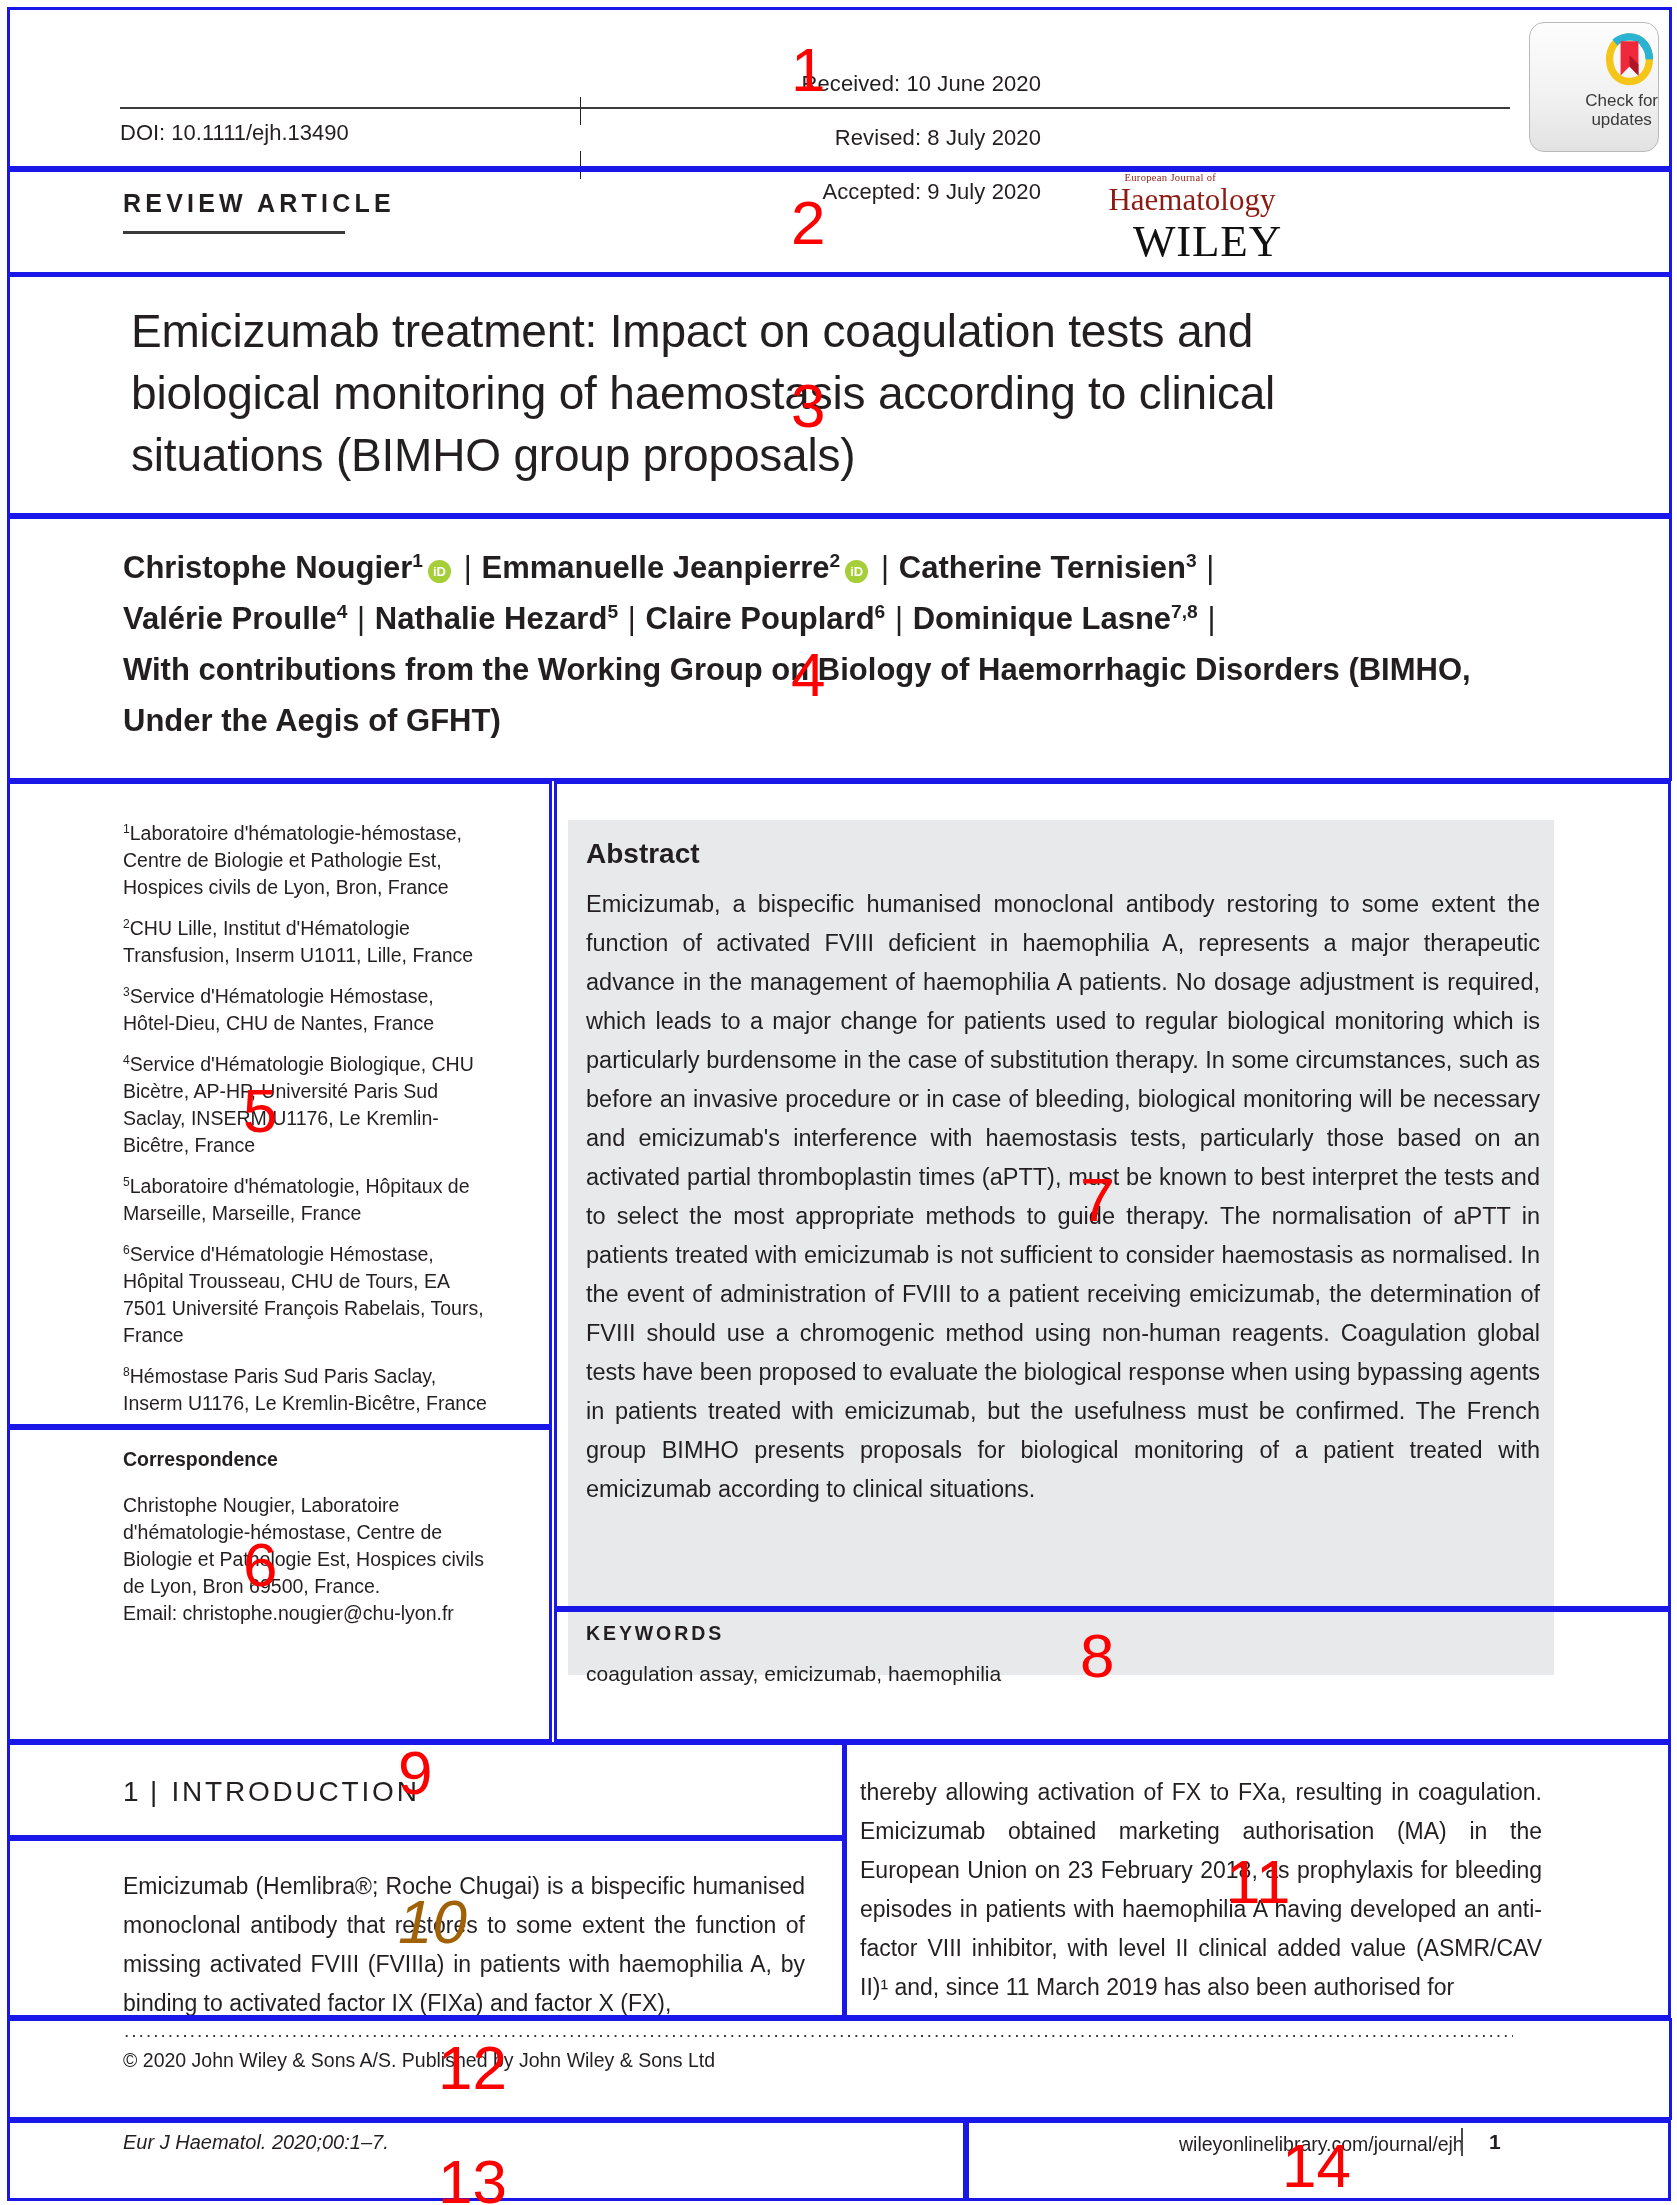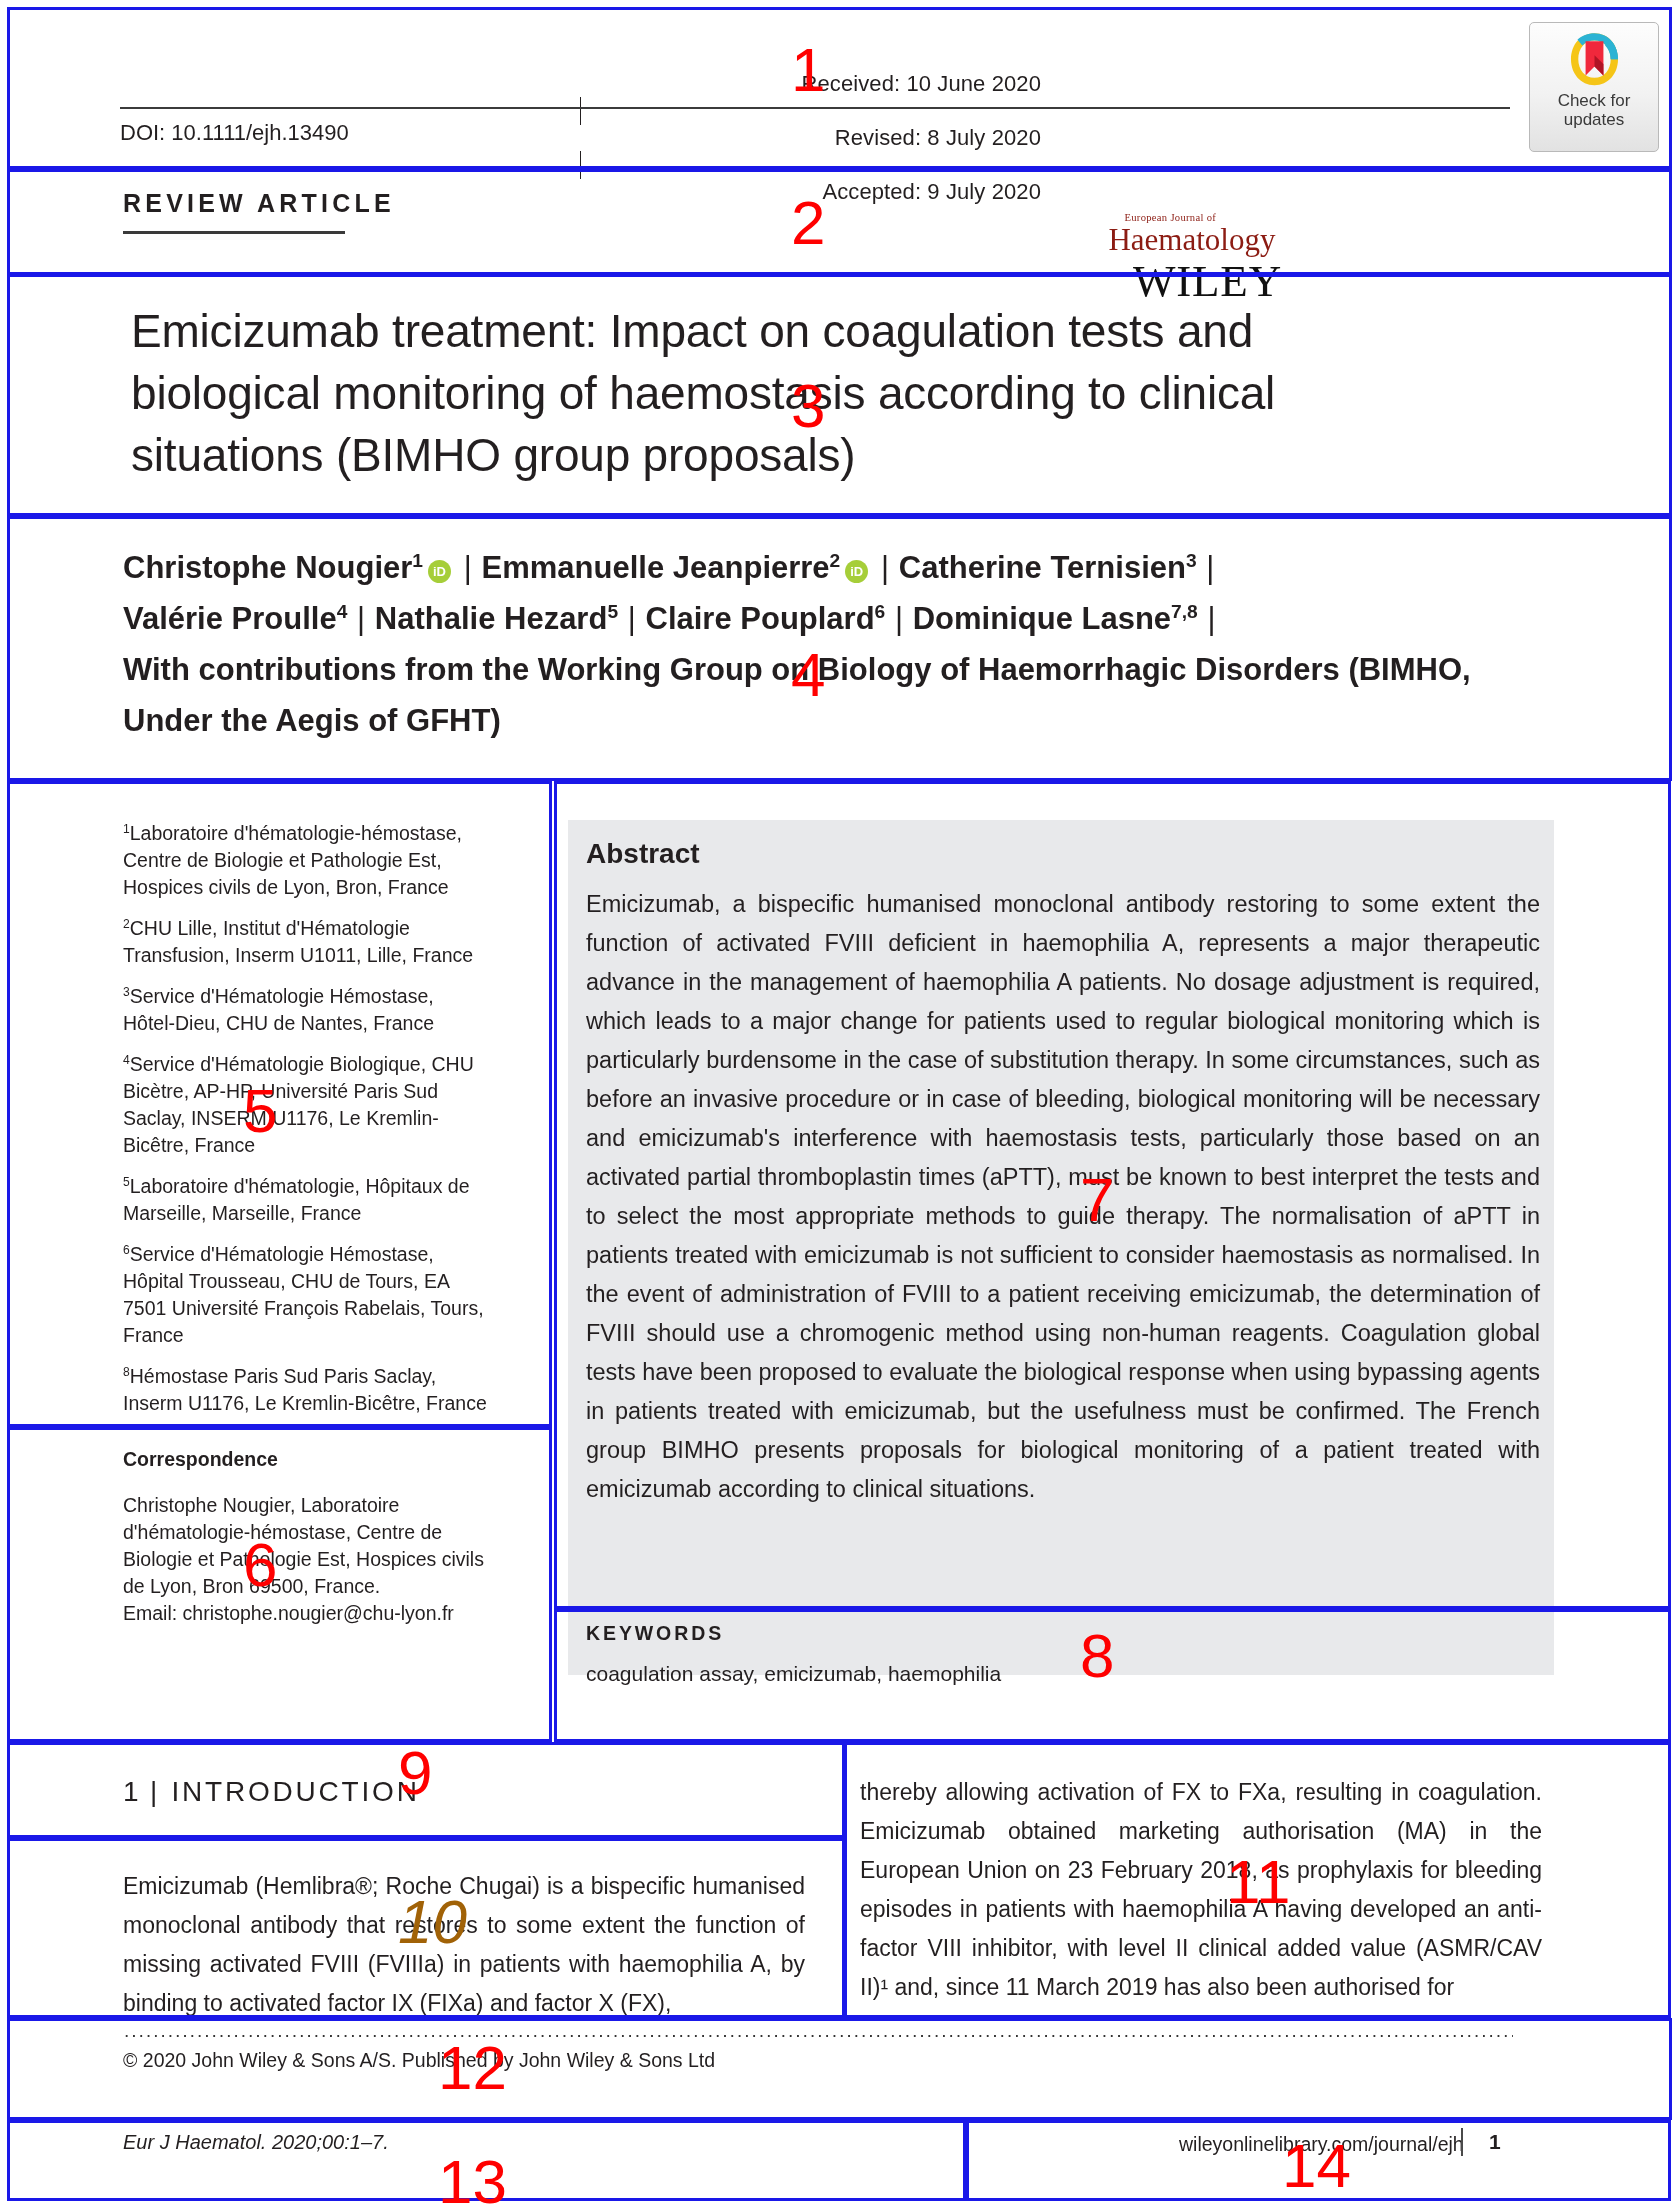--- a/index.html
+++ b/index.html
@@ -51,23 +51,23 @@
   .meta-rule{
     left:120px; top:107px; width:1390px; height:2.4px; background:#3b3b3b;
   }
   .doi{
     left:120px; top:120px; font-size:22px; color:#231f20;
   }
 
   
   .cfu{
     left:1529px; top:22px; width:130px; height:130px;
-    border:0.8px solid #b9b9b9; border-radius:5px;
+    border:0.8px solid #b9b9b9; border-radius:15px;
     background:linear-gradient(180deg,#fdfdfd 0%,#f2f2f2 55%,#e2e2e2 100%);
-    display:flex; flex-direction:column; align-items:center; justify-content:flex-start;
+    display:flex; flex-direction:column; align-items:flex-end; justify-content:flex-start;
     padding-top:6.5px; box-sizing:border-box;
   }
   .cfu-mark{width:57px;height:60px;display:block;}
   .cfu-text{
     font-size:17px; line-height:18.7px; color:#3a3a3a; text-align:center; margin-top:2.4px;
     font-family:"Liberation Sans", sans-serif;
   }
 
   
   .review-label{
@@ -79,21 +79,21 @@
   }
 
   
   .logo-wrap{
     left:1102px; top:173px; height:58px;
     display:flex; align-items:center; gap:0px;
   }
   .jlogo{display:flex;flex-direction:column;align-items:flex-start;line-height:1;}
   .jlogo .small{
     font-family:"Liberation Serif", serif;
-    font-size:10.6px; color:#8c1c13; letter-spacing:0.3px; margin-left:16px;margin-top:40px;
+    font-size:10.6px; color:#8c1c13; letter-spacing:0.3px; margin-left:16px;
   }
   .jlogo .big{
     font-family:"Liberation Serif", serif;
     font-size:31px; color:#8c1c13; letter-spacing:0px; margin-top:0.8px;
   }
   .jstrip{
     width:101px;height:32px;margin-left:29px;
     background:
       linear-gradient(90deg,
         #8b1410 0px,#8b1410 8px,

